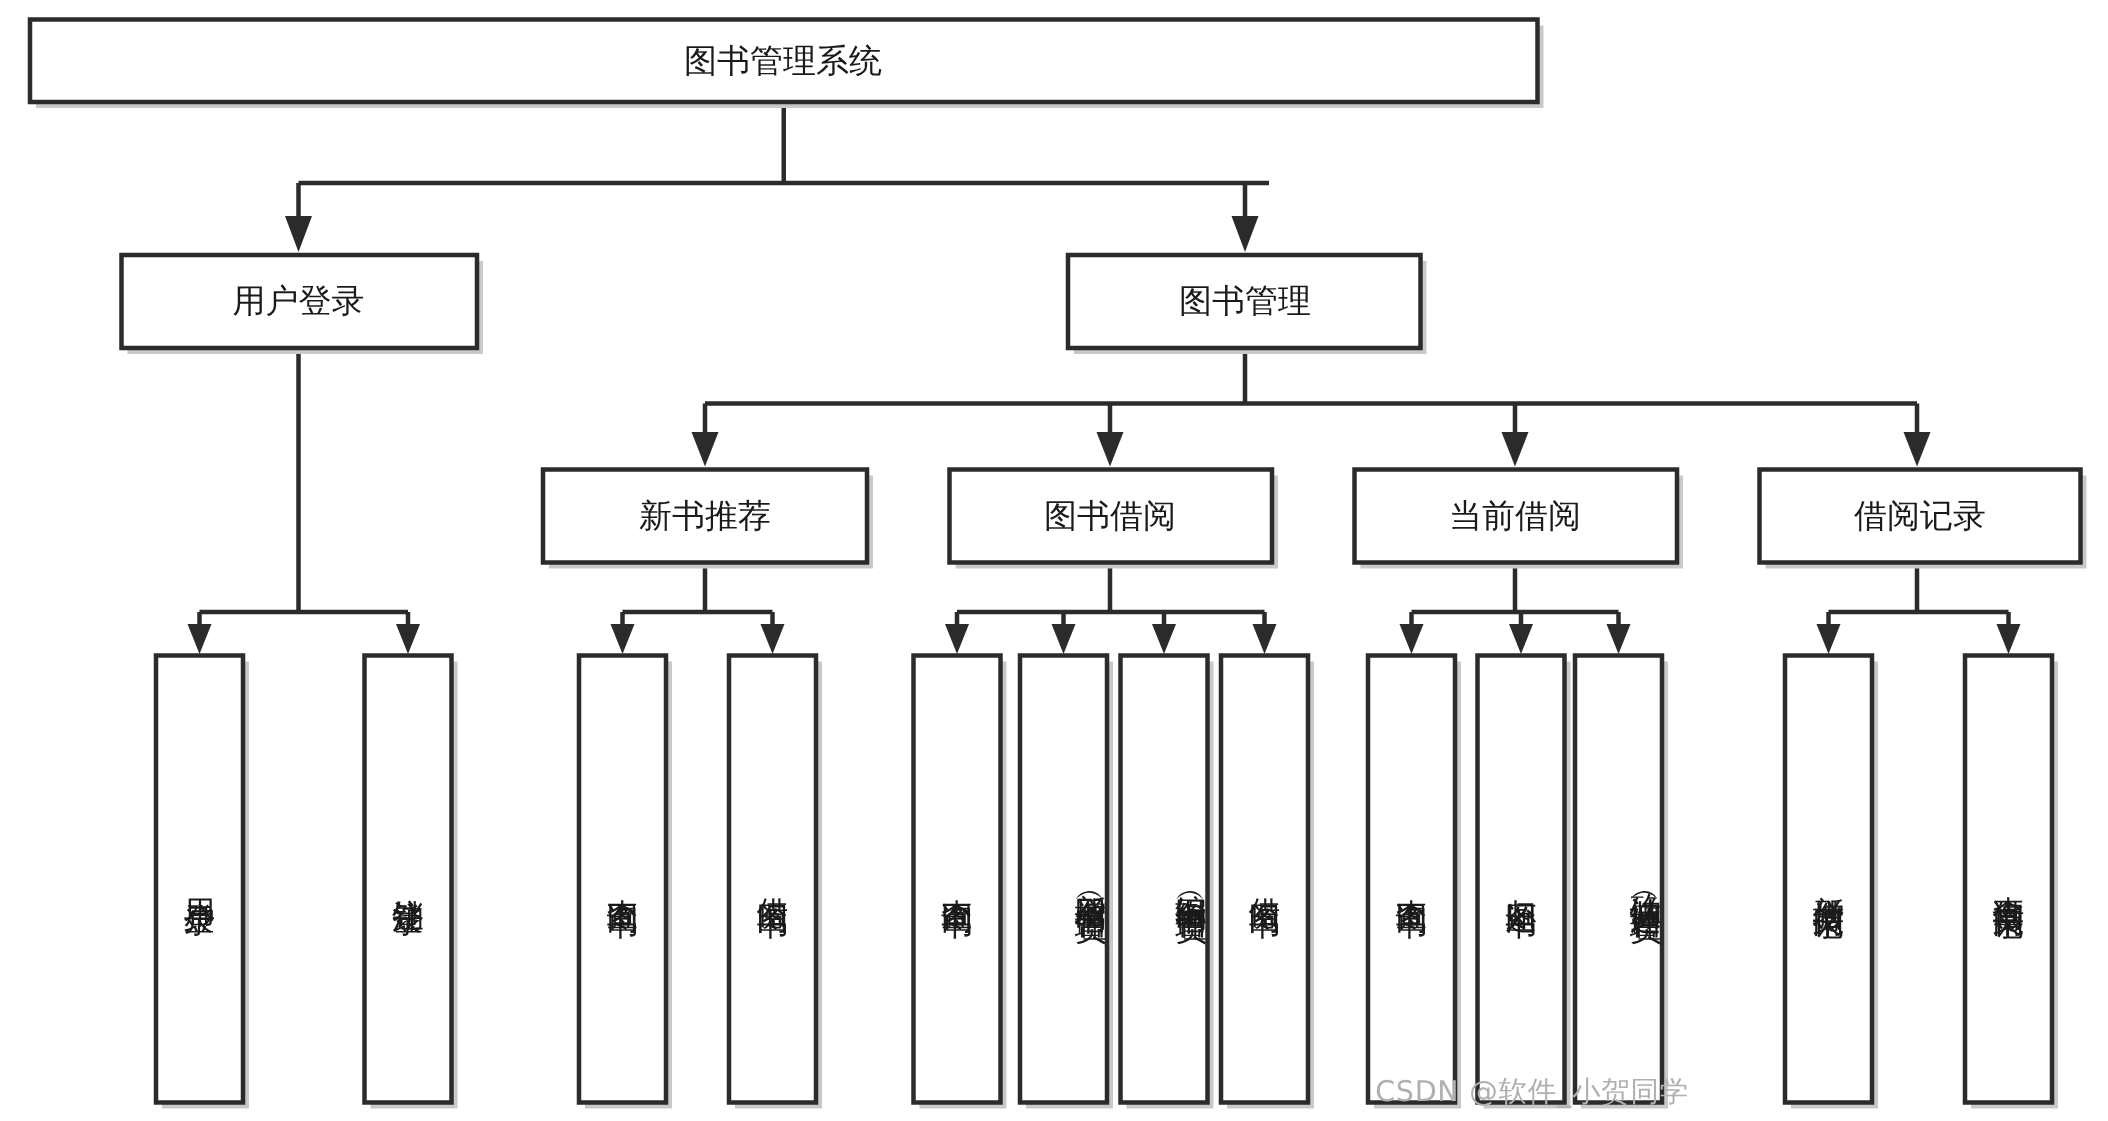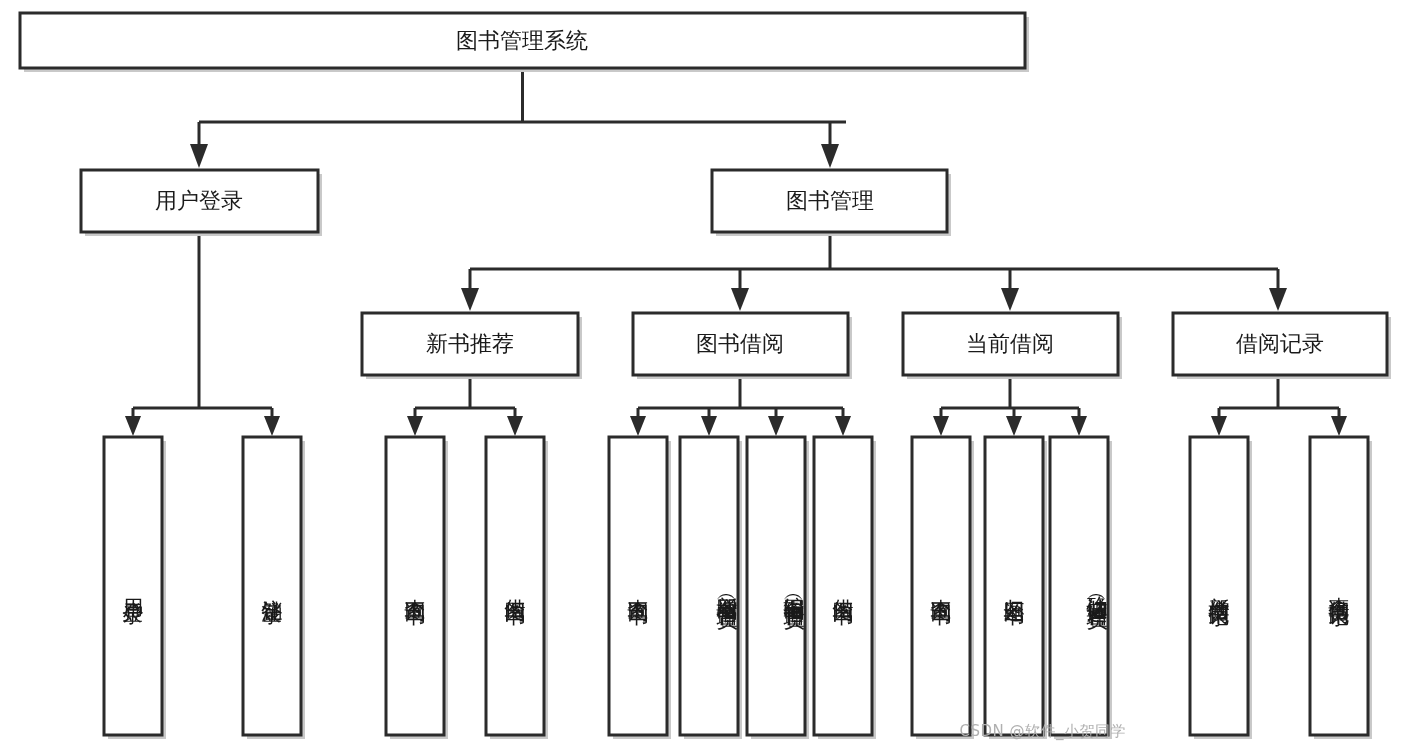--- a/index.html
+++ b/index.html
@@ -64,21 +64,21 @@
     color: #1a1a1a;
     letter-spacing: 2px;
     white-space: nowrap;
     pointer-events: none;
   }
   .watermark {
     position: absolute;
     right: 8px;
     bottom: 6px;
     font-family: "DejaVu Sans", "Liberation Sans", sans-serif;
-    font-size: 15px;
+    font-size: 19px;
     color: #b0b0b0;
     letter-spacing: 0.5px;
     white-space: nowrap;
   }
 </style>
 </head>
 <body>
 
 <div id="diagram-root">
 

